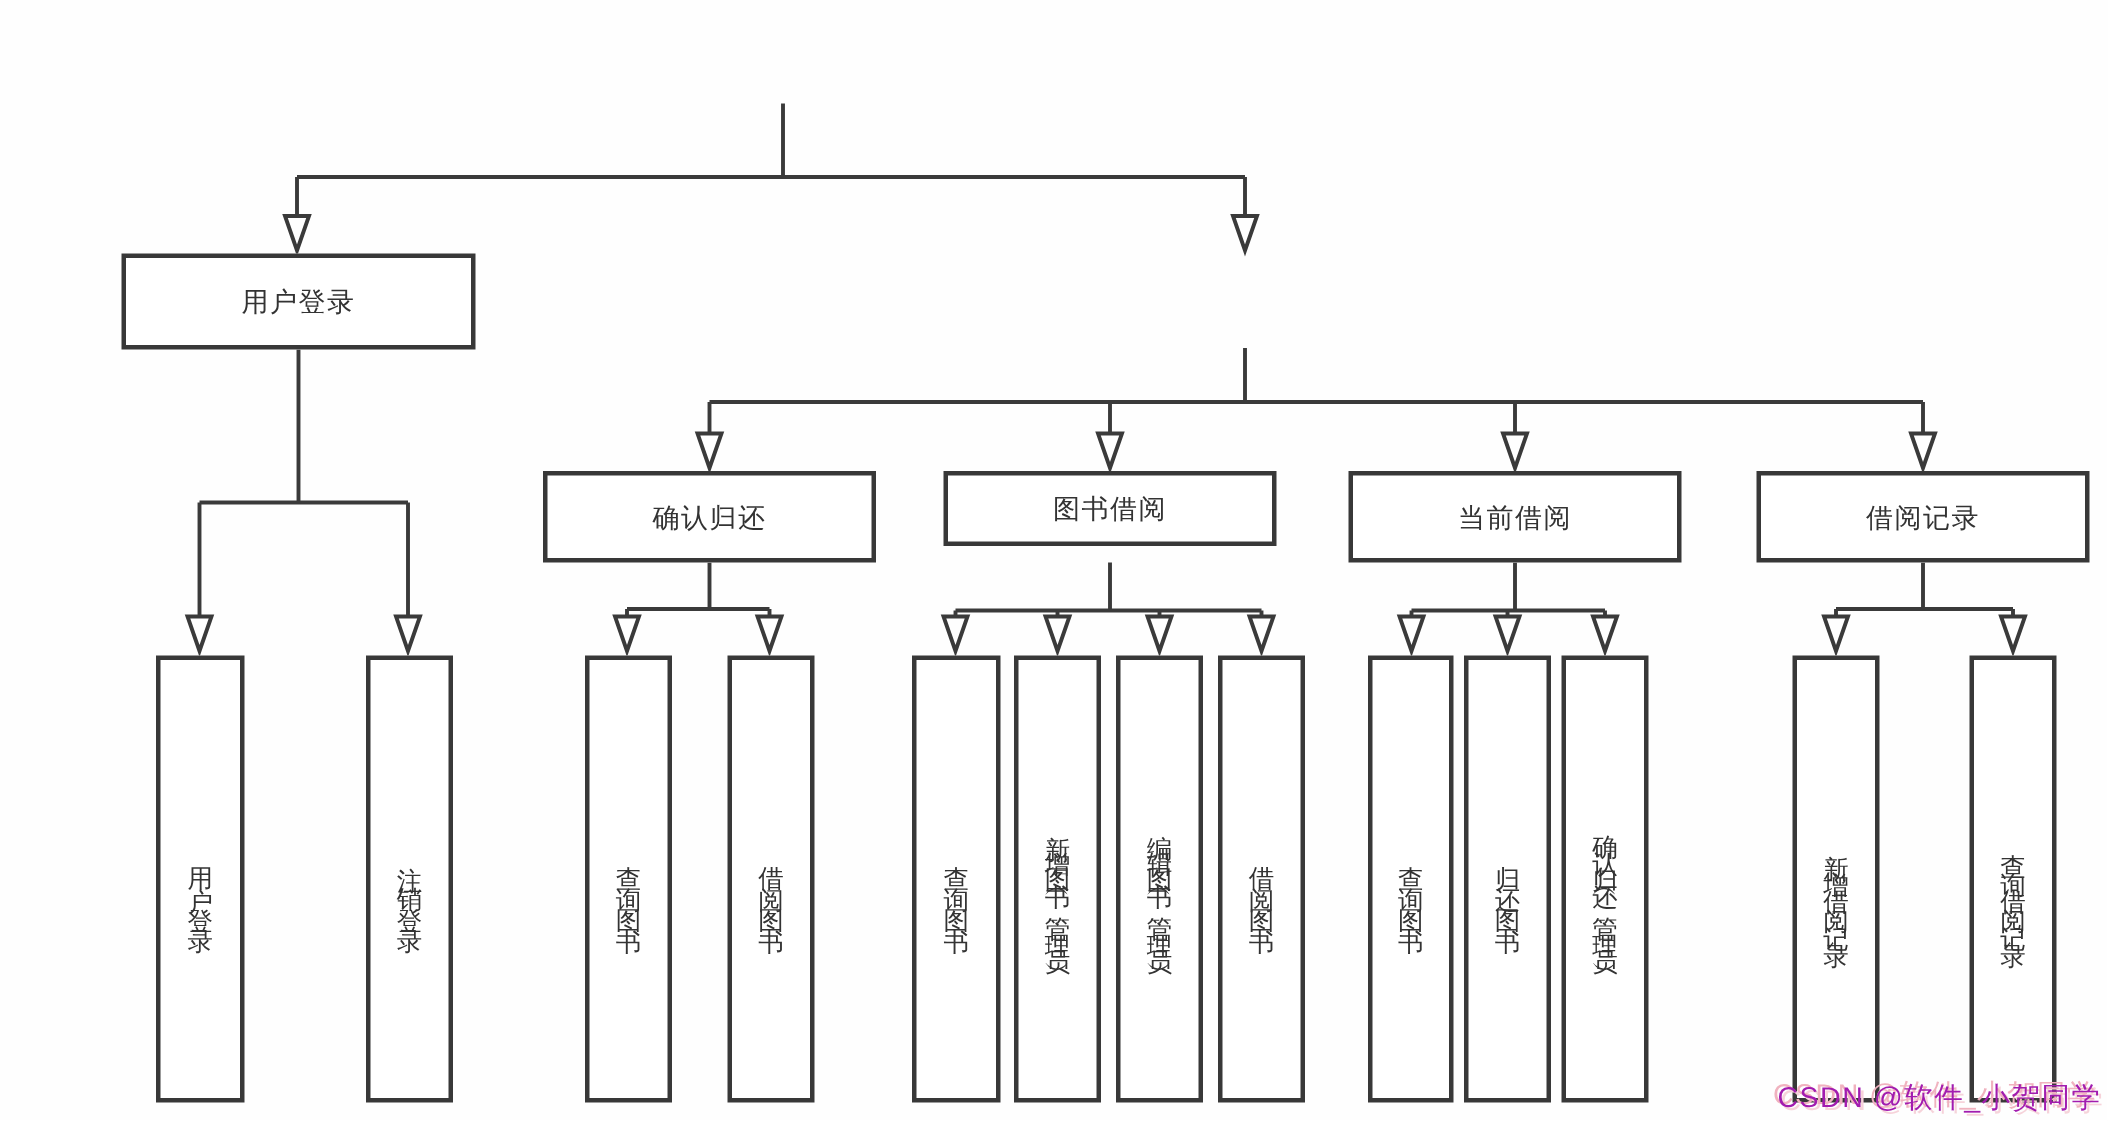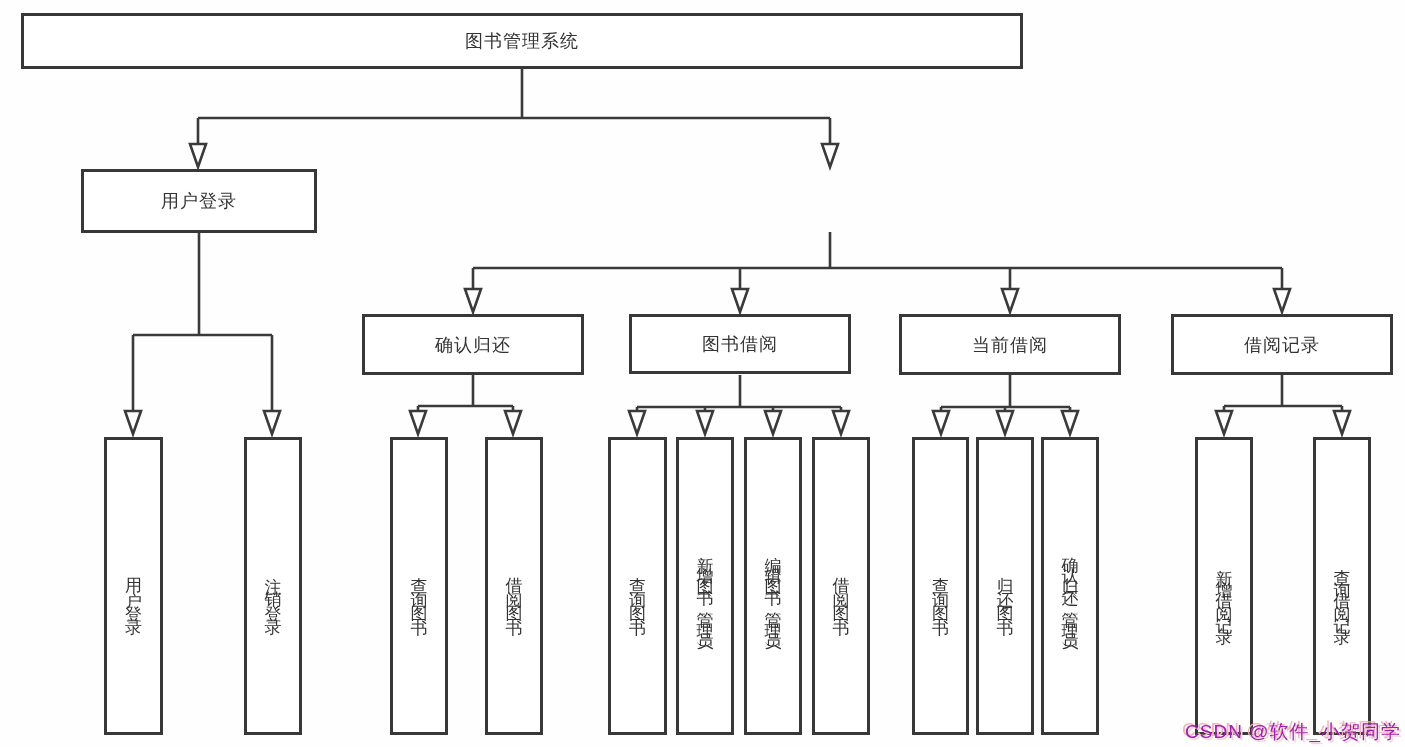--- a/index.html
+++ b/index.html
@@ -117,26 +117,25 @@
     <path d="M1062,411 L1078,411 L1070,434 Z" fill="#3a3a3a" stroke="none"></path>
 
     <polyline points="1282,375 1282,406"></polyline>
     <polyline points="1224,406 1342,406"></polyline>
     <line x1="1224" y1="406" x2="1224" y2="412"></line>
     <path d="M1216,411 L1232,411 L1224,434 Z" fill="#3a3a3a" stroke="none"></path>
     <line x1="1342" y1="406" x2="1342" y2="412"></line>
     <path d="M1334,411 L1350,411 L1342,434 Z" fill="#3a3a3a" stroke="none"></path>
   </svg>
 
-  <div class="node" style="left:21px;top:13px;width:1002px;height:56px;">图书管理系统</div>
 
   <div class="node" style="left:81px;top:169px;width:236px;height:64px;">用户登录</div>
 
   <div class="node" style="left:362px;top:314px;width:222px;height:61px;">确认归还</div>
-  <div class="node" style="left:629px;top:314px;width:222px;height:60px;">图书借阅</div>
+  <div class="node" style="left:629px;top:314px;width:222px;height:50px;">图书借阅</div>
   <div class="node" style="left:1171px;top:314px;width:222px;height:61px;">借阅记录</div>
   <div class="node" style="left:899px;top:314px;width:222px;height:61px;">当前借阅</div>
 
   <div class="node vnode" style="left:104px;top:437px;width:59px;height:298px;">用户登录</div>
   <div class="node vnode" style="left:244px;top:437px;width:58px;height:298px;">注销登录</div>
 
   <div class="node vnode" style="left:390px;top:437px;width:58px;height:298px;">查询图书</div>
   <div class="node vnode" style="left:485px;top:437px;width:58px;height:298px;">借阅图书</div>
 
   <div class="node vnode" style="left:608px;top:437px;width:59px;height:298px;">查询图书</div>

